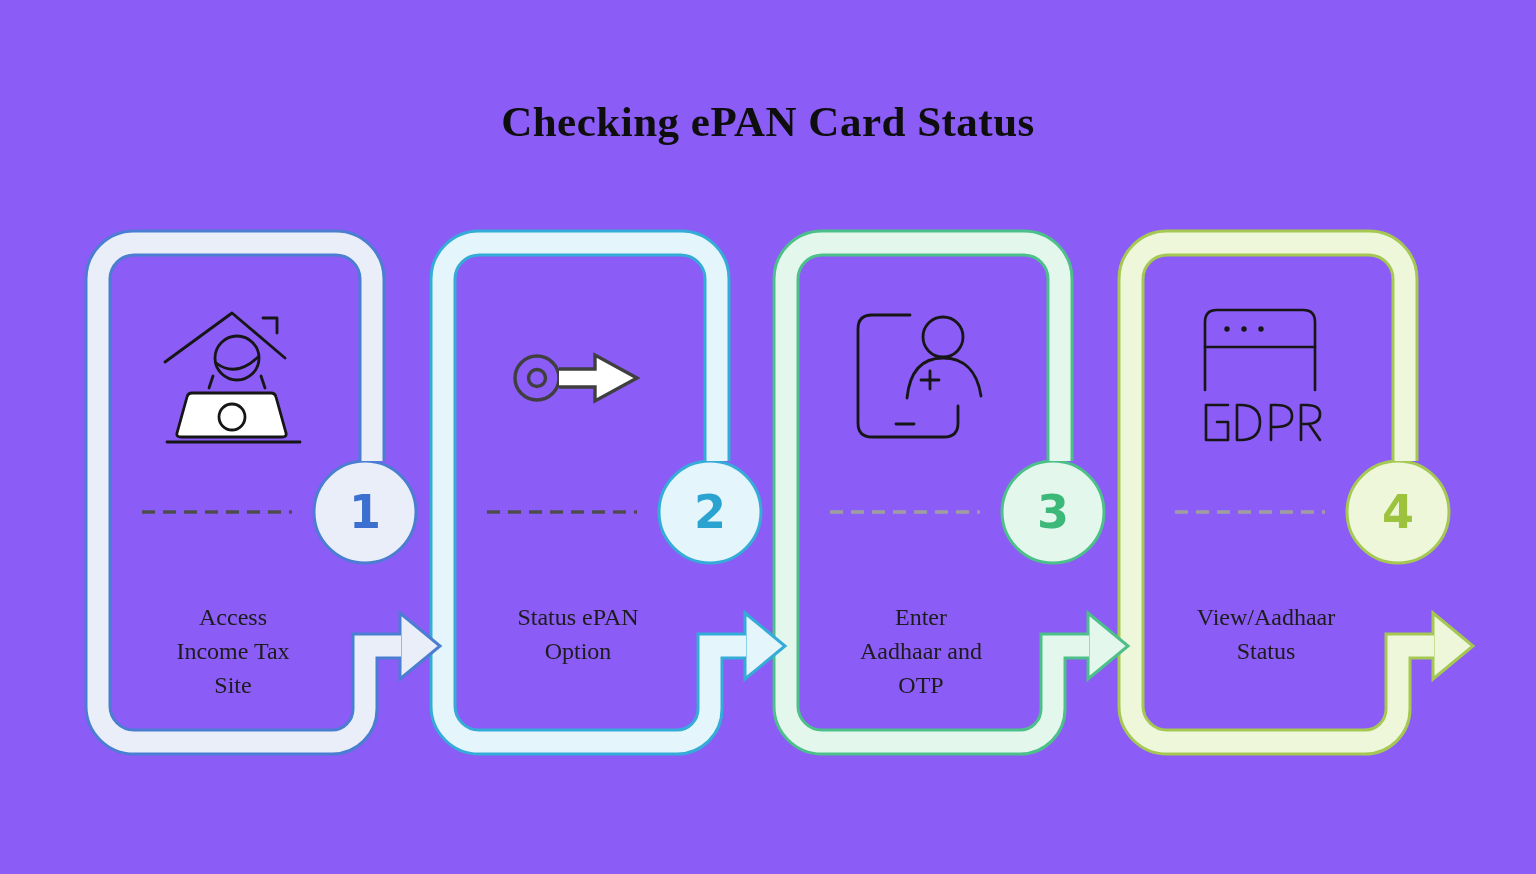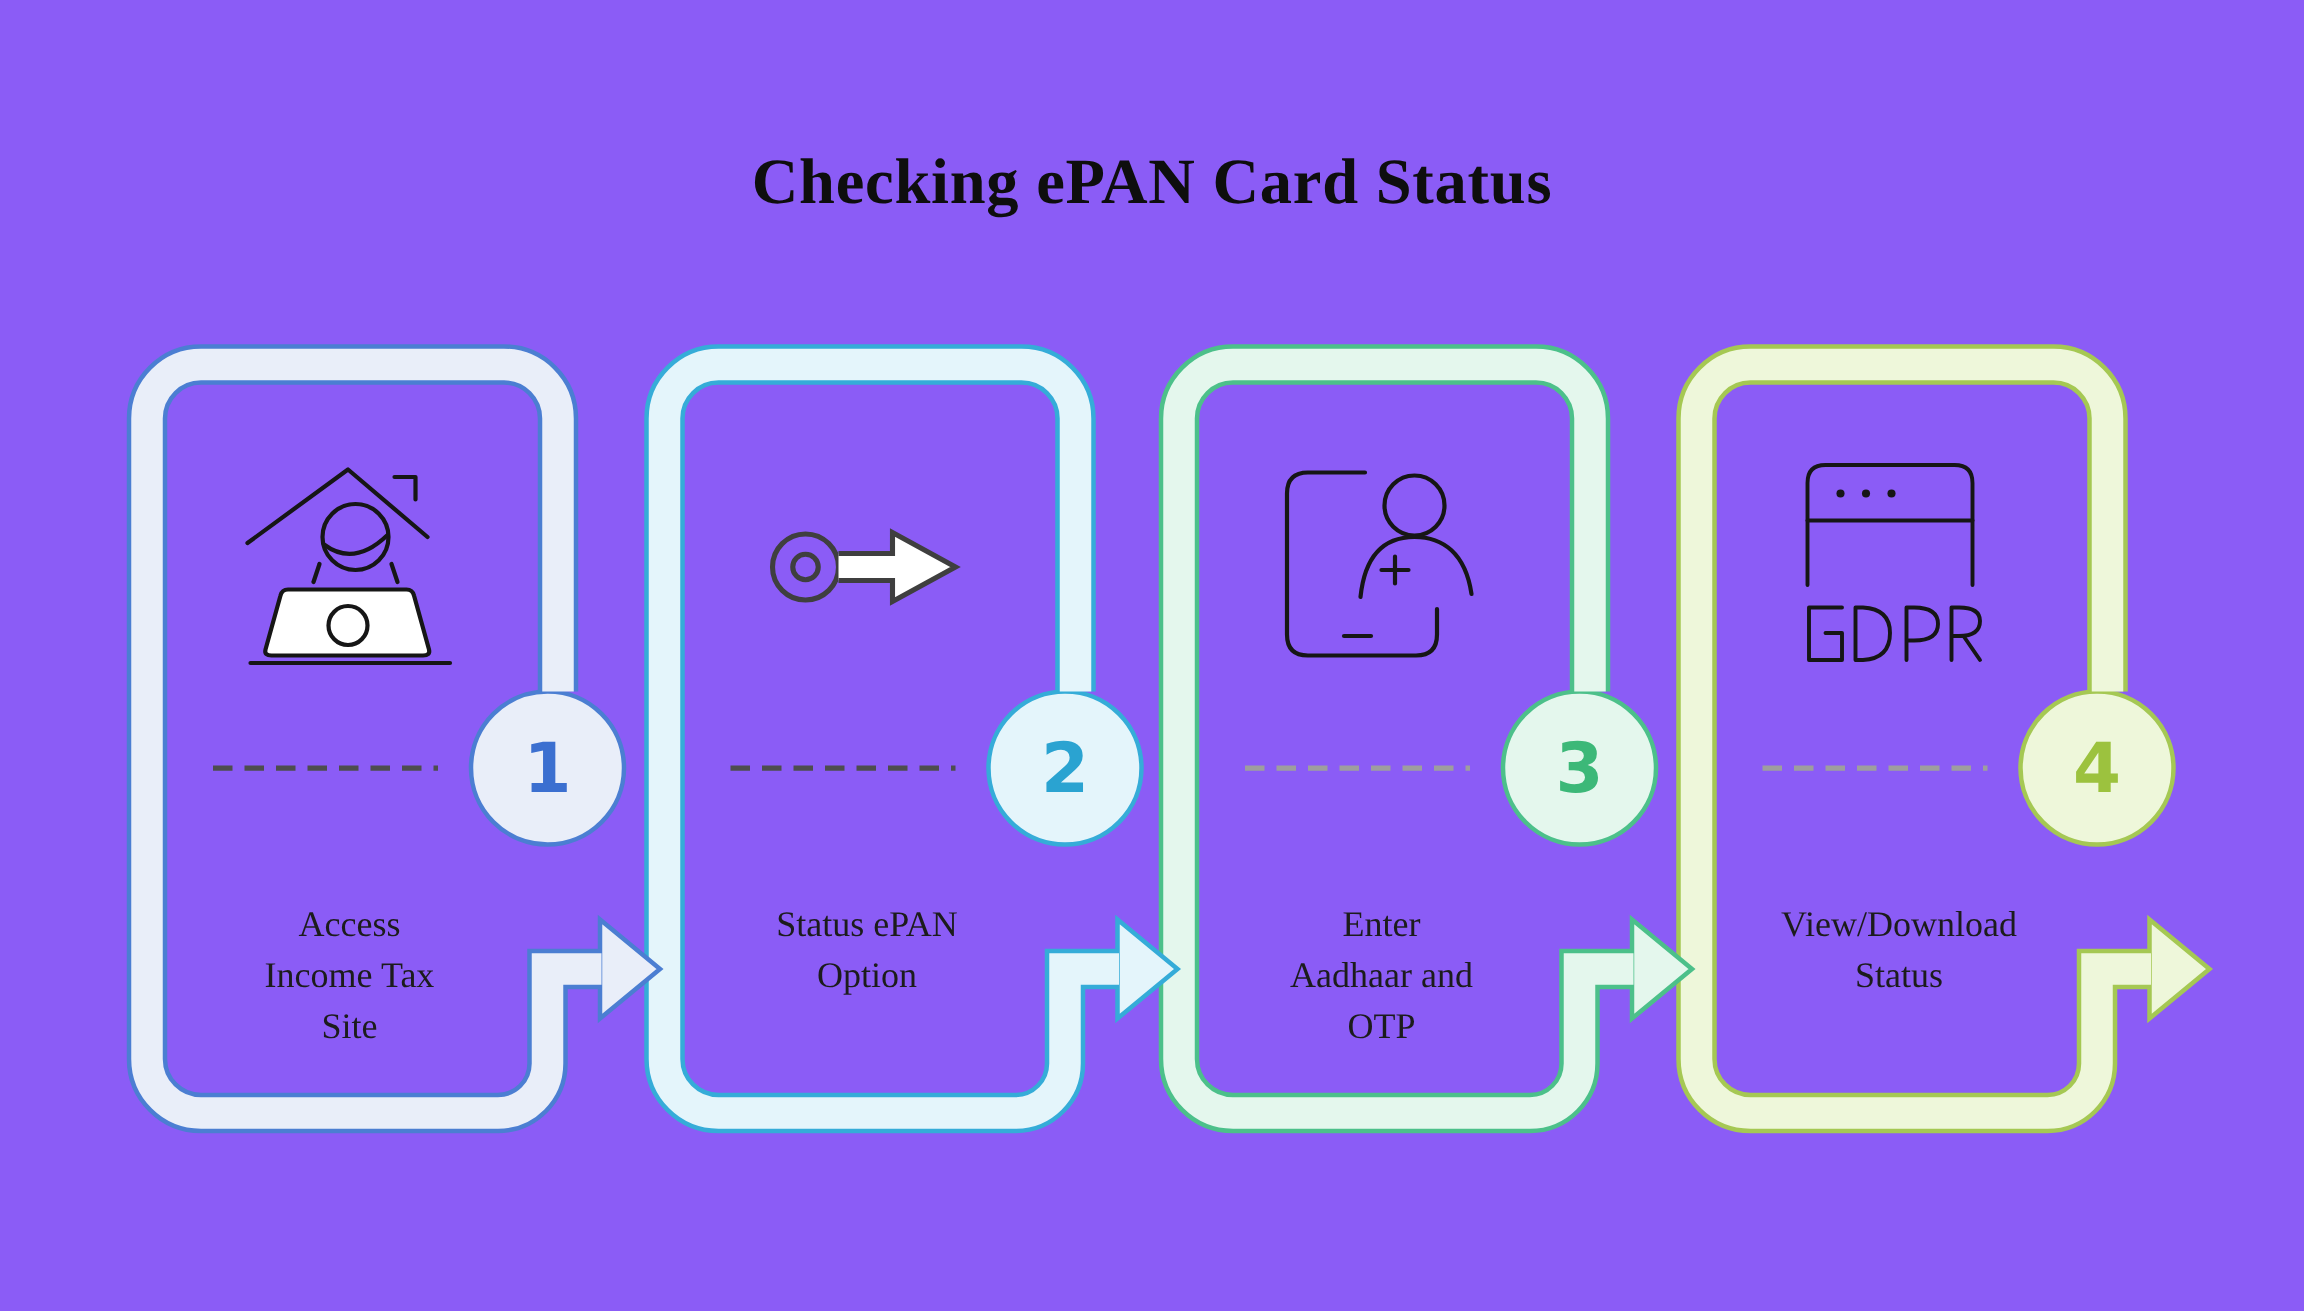--- a/index.html
+++ b/index.html
@@ -107,16 +107,16 @@
         <path d="M87,117 H197"></path>
         <circle class="dot" cx="109" cy="99" r="2.7"></circle>
         <circle class="dot" cx="126" cy="99" r="2.7"></circle>
         <circle class="dot" cx="143" cy="99" r="2.7"></circle>
         <path d="M110,175 H88 V210 H110 V192 H99"></path>
         <path d="M119,175 V210 M119,175 H124 Q142,176 142,192 Q142,209 124,210 H119"></path>
         <path d="M153,210 V175 H158 Q174,175 174,186 Q174,197 158,197 H153"></path>
         <path d="M183,210 V175 H188 Q202,175 202,184 Q202,194 188,194 H183 M191,194 L202,210"></path>
       </g>
     </svg>
-    <div class="label">View/Download
+    <div class="label">View/Aadhaar
 Status</div>
   </div>
 </div>
 
 </body></html>

